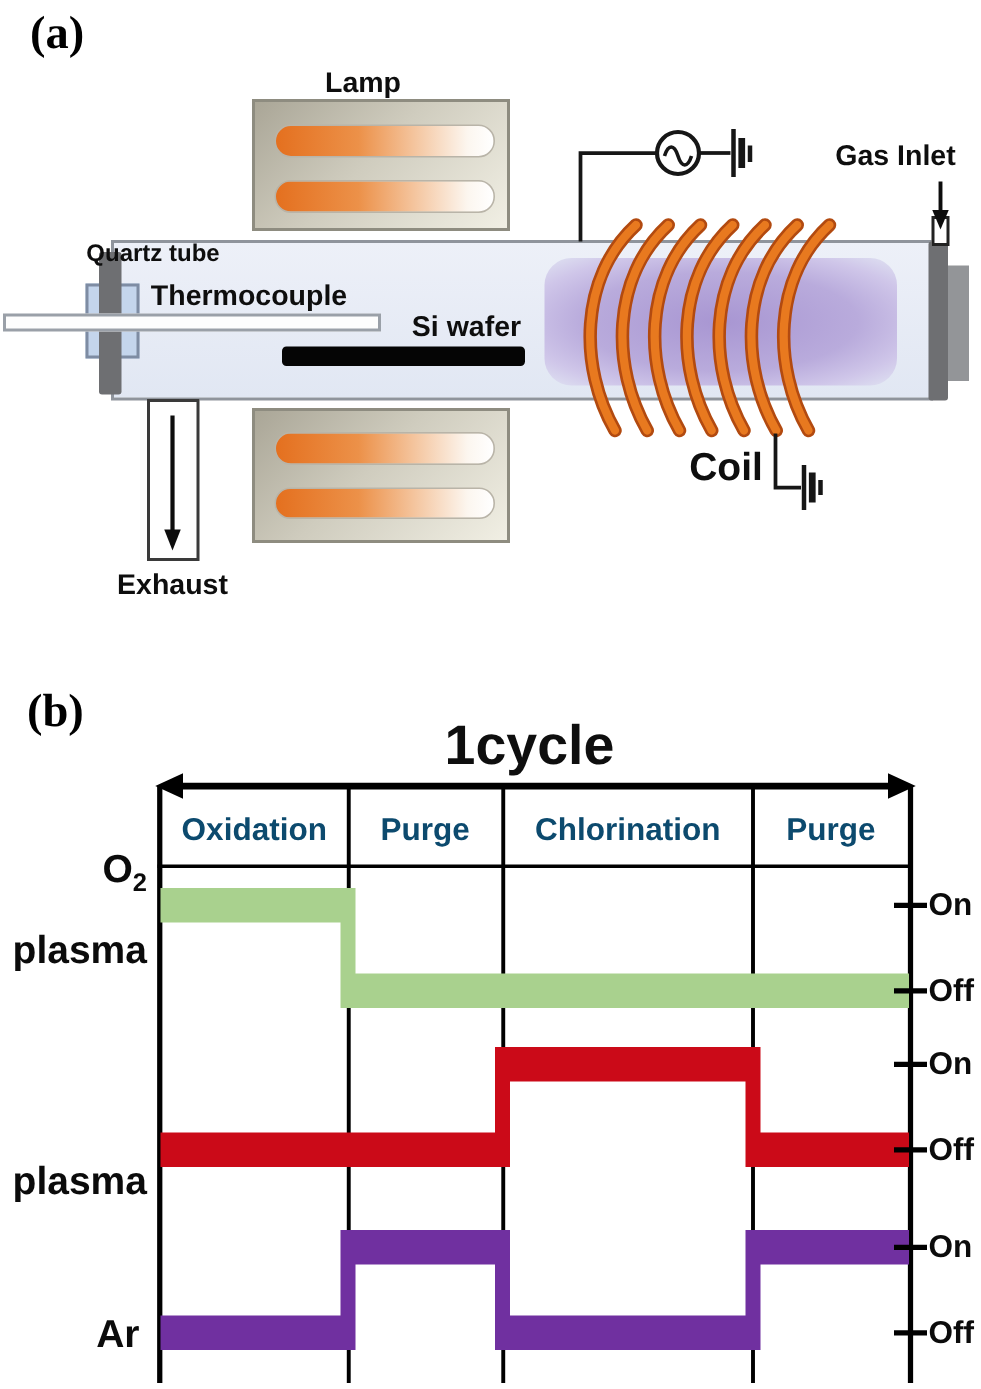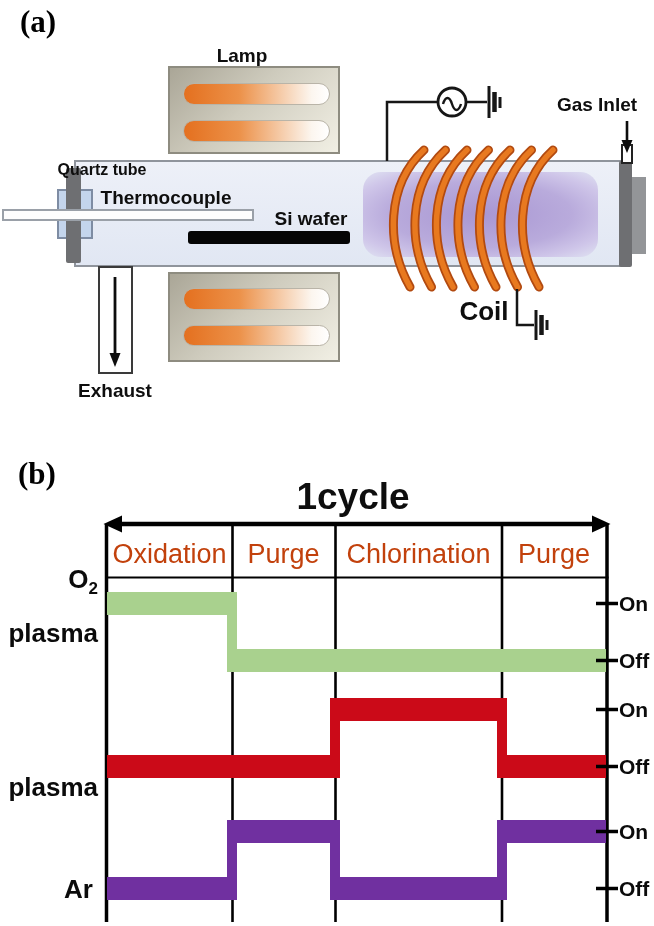--- a/index.html
+++ b/index.html
@@ -31,21 +31,21 @@
   .duct{position:absolute;left:98px;top:266px;width:35px;height:108px;background:#ffffff;
         border:2px solid #3a3a3a;box-sizing:border-box;}
   
   .bar{position:absolute;}
   svg.overlay{position:absolute;left:0;top:0;pointer-events:none;}
   .z1{z-index:1}.z2{z-index:2}.z3{z-index:3}.z4{z-index:4}
   .sigline{position:absolute;left:0;width:98px;text-align:right;font-weight:700;
            font-size:26px;color:#0b0b0b;font-family:"Liberation Sans",sans-serif;line-height:28px;}
   .sigline sub{font-size:17px;line-height:0;}
   .phase{position:absolute;top:531px;height:46px;display:flex;align-items:center;
-         justify-content:center;font-weight:400;font-size:27px;color:#c2410c;
+         justify-content:center;font-weight:700;font-size:21px;color:#0c4a6e;
          font-family:"Liberation Sans",sans-serif;}
   .onoff{position:absolute;left:619px;width:40px;text-align:left;font-weight:700;font-size:21px;
          color:#0b0b0b;font-family:"Liberation Sans",sans-serif;line-height:24px;}
 </style>
 </head>
 <body>
 
 <div id="page">
 
   <div class="tag" style="left:20px;top:4px;">(a)</div>

